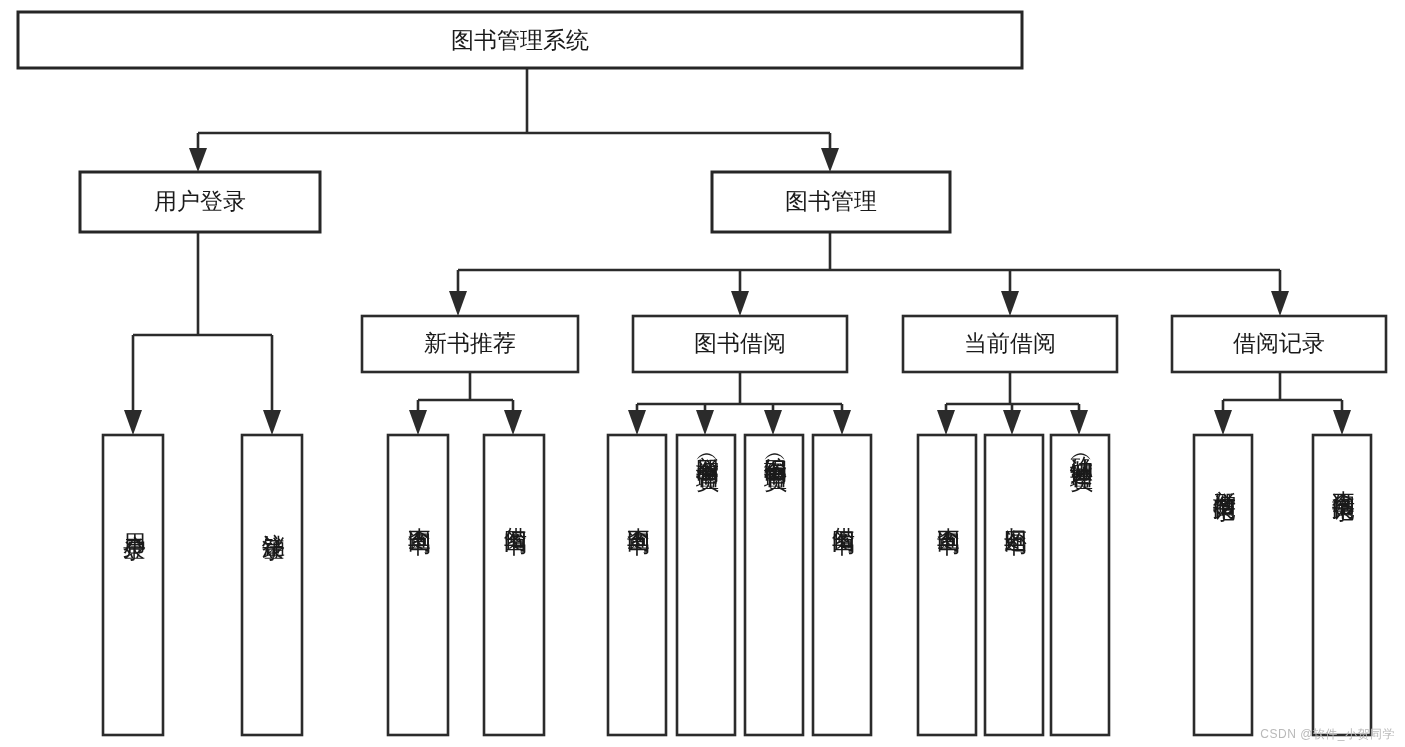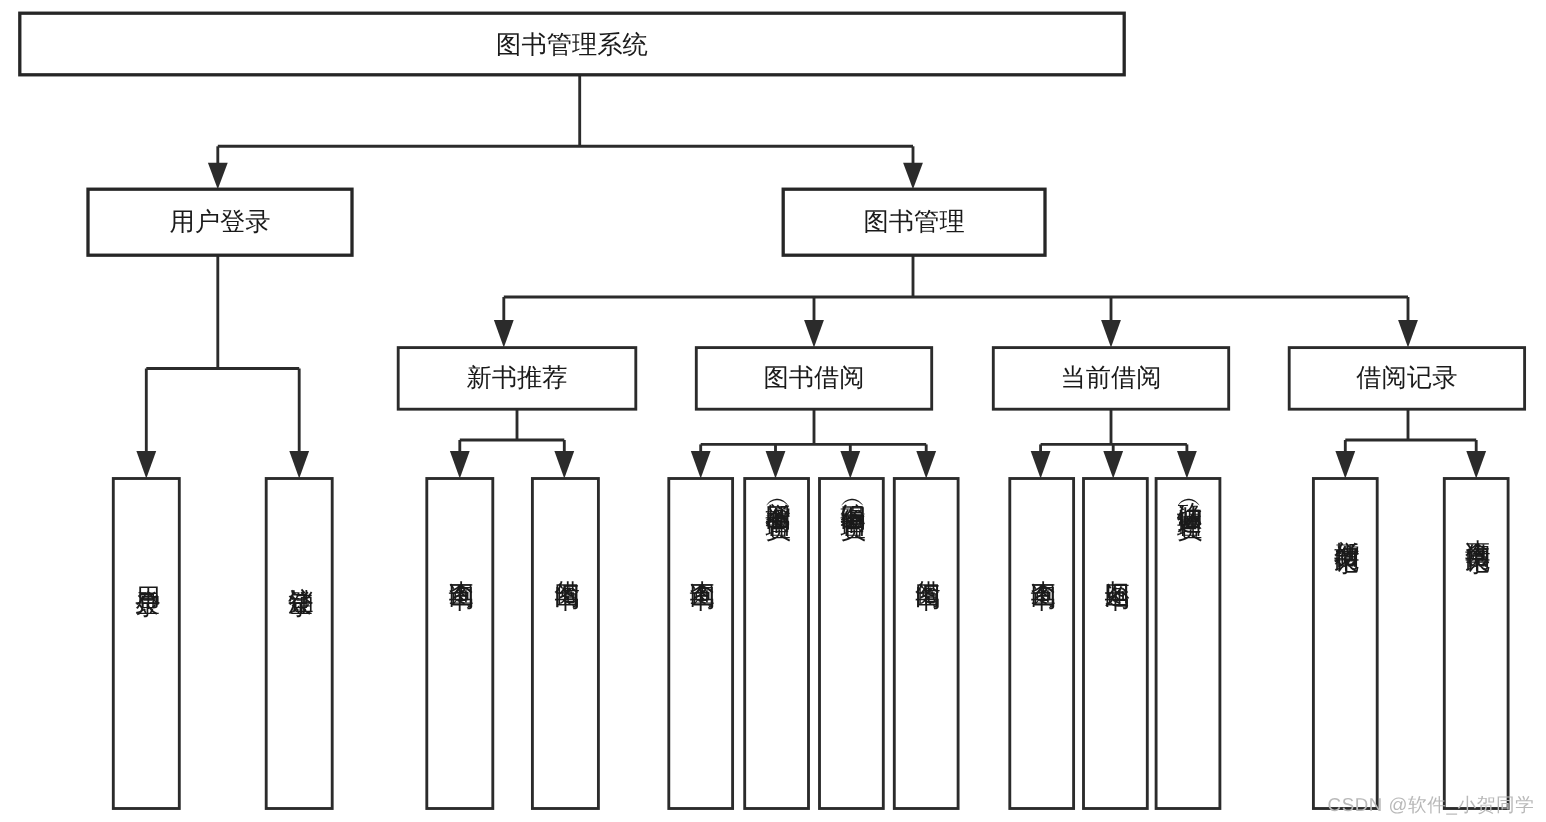--- a/index.html
+++ b/index.html
@@ -60,21 +60,21 @@
     font-size: 23px;
     text-anchor: middle;
     writing-mode: vertical-rl;
     letter-spacing: 2px;
   }
   .watermark {
     position: absolute;
     right: 10px;
     bottom: 4px;
     font-family: "Liberation Sans", "DejaVu Sans", sans-serif;
-    font-size: 17px;
+    font-size: 12px;
     color: #b9b9b9;
     white-space: nowrap;
     letter-spacing: 0.5px;
   }
 </style>
 </head>
 <body>
 
 <div id="diagram-root">
 <svg class="diagram" viewBox="0 0 1405 747" xmlns="http://www.w3.org/2000/svg">

